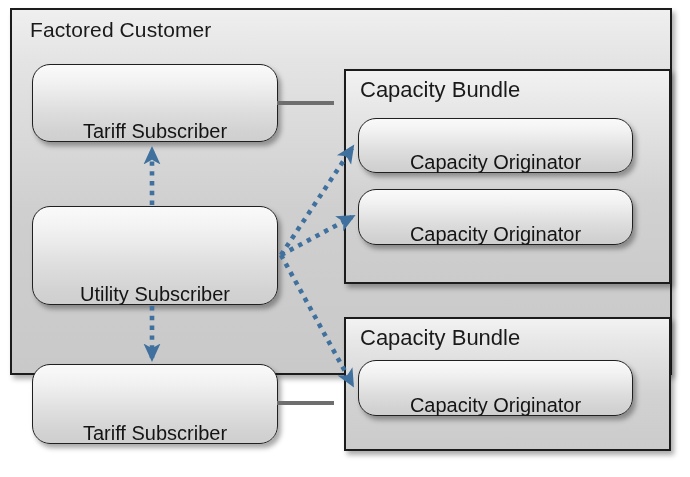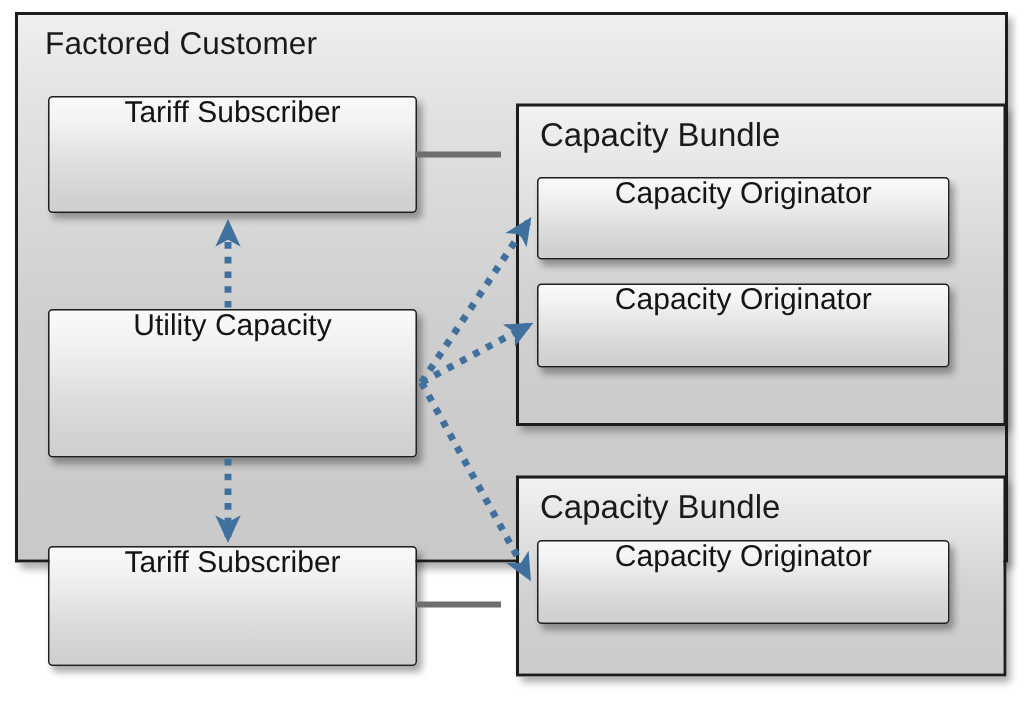--- a/index.html
+++ b/index.html
@@ -70,25 +70,25 @@
     font-size: 22px;
     color: #1a1a1a;
     white-space: nowrap;
   }
 
   
   .node {
     position: absolute;
     box-sizing: border-box;
     border: 1.6px solid #202020;
-    border-radius: 3px;
+    border-radius: 18px;
     background: linear-gradient(180deg, #fafafa 0%, #f2f2f2 22%, #dddddd 62%, #d2d2d2 88%, #cfcfcf 100%);
     box-shadow: 3px 4px 5px rgba(0,0,0,0.34);
     display: flex;
-    align-items: flex-start;
+    align-items: flex-end;
     justify-content: center;
   }
   .node-label {
     font-size: 20px;
     color: #141414;
     white-space: nowrap;
     line-height: 1;
   }
 
   .node.tariff-top      { left: 32px;  top: 64px;  width: 246px; height: 78px; }
@@ -126,21 +126,21 @@
       <div class="bundle-title">Capacity Bundle</div>
     </div>
 
   </div>
 
   <div class="node tariff-top">
     <span class="node-label">Tariff Subscriber</span>
   </div>
 
   <div class="node optimizer">
-    <span class="node-label">Utility Capacity</span>
+    <span class="node-label">Utility Subscriber</span>
   </div>
 
   <div class="node tariff-bottom">
     <span class="node-label">Tariff Subscriber</span>
   </div>
 
   <div class="node originator-a">
     <span class="node-label">Capacity Originator</span>
   </div>
 

